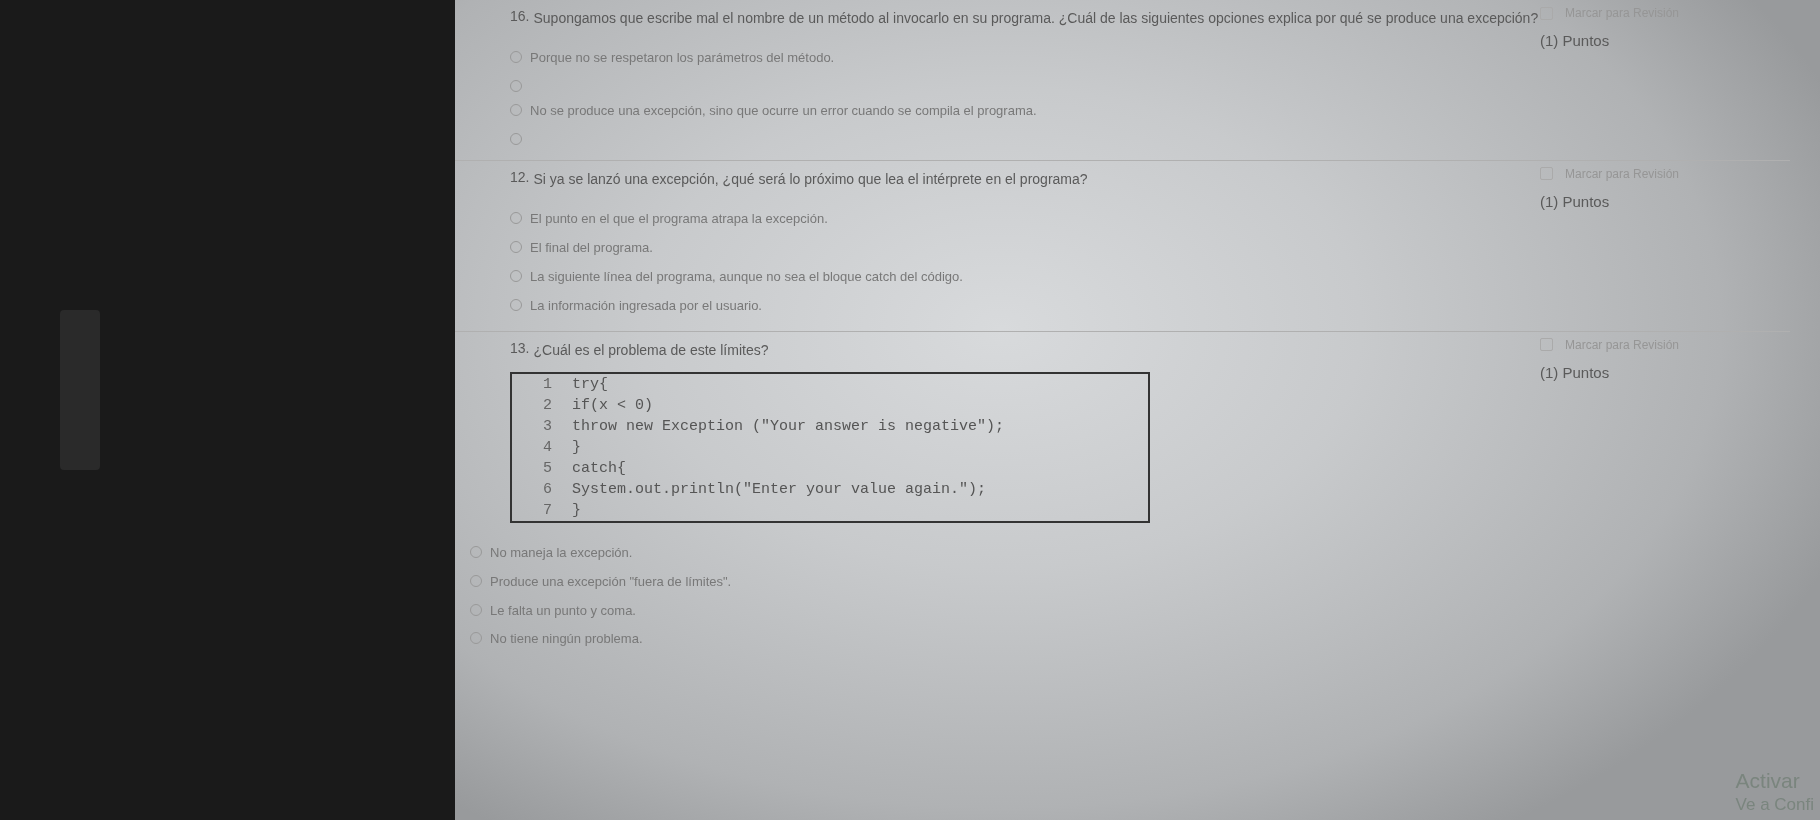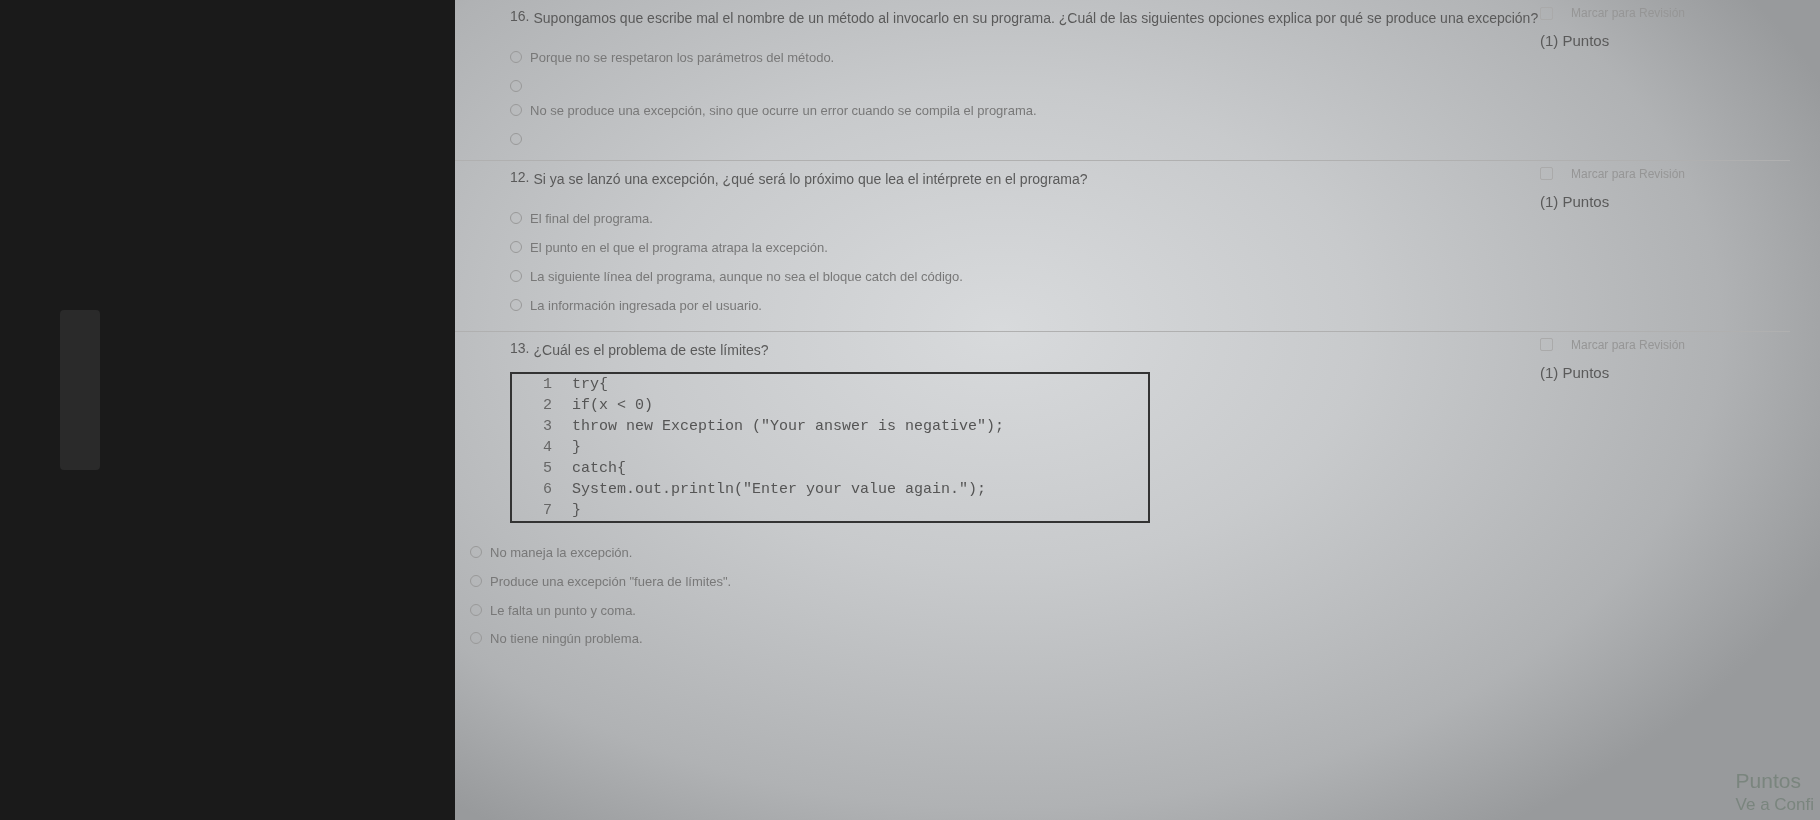--- a/index.html
+++ b/index.html
@@ -3,21 +3,21 @@
 <meta charset="utf-8">
 <style>
 *{box-sizing:border-box;margin:0;padding:0}
 body{font-family:Verdana,Geneva,sans-serif;background:#1a1a1a;width:1820px;height:820px;overflow:hidden;position:relative}
 .viewport{position:absolute;left:455px;top:0;right:0;bottom:0;background:radial-gradient(ellipse 900px 600px at 40% 40%,#d8dadc 0%,#c8cacc 40%,#b0b2b4 80%,#989a9c 100%);padding:0 30px 0 0;overflow:hidden}
 .question{border-bottom:1px solid #b0b0b0;padding:8px 0 10px 55px;position:relative}
 .q-head{display:flex;align-items:flex-start;gap:4px}
 .q-num{color:#5a5a5a;font-size:14px}
 .q-text{color:#5a5a5a;font-size:14px;flex:1;line-height:1.45;padding-right:30px}
 .meta{position:absolute;right:10px;top:6px;width:240px;text-align:left}
-.mark{color:#969696;font-size:12px;display:flex;align-items:center;gap:18px;margin-bottom:12px}
+.mark{color:#969696;font-size:12px;display:flex;align-items:center;gap:12px;margin-bottom:12px}
 .mark-box{width:13px;height:13px;border:1px solid #aaa;display:inline-block;border-radius:2px}
 .points{color:#5a5a5a;font-size:15px}
 .options{margin-top:16px}
 .opt{display:flex;align-items:flex-start;gap:8px;padding:5px 0;color:#787878;font-size:13px;line-height:1.45}
 .radio{width:12px;height:12px;border:1px solid #999;border-radius:50%;flex-shrink:0;margin-top:2px}
 .code-box{border:2px solid #333;margin:12px 0;background:transparent;width:640px}
 .code-line{display:flex;font-family:"Courier New",monospace;font-size:15px;color:#555;padding:2px 10px}
 .ln{width:30px;text-align:right;margin-right:20px;color:#666}
 .wm{position:absolute;right:6px;bottom:4px;color:#7a857e;font-size:17px;font-family:"Segoe UI",sans-serif;text-align:left;line-height:1.3}
 .wm .t1{font-size:21px}
@@ -68,25 +68,25 @@
       </div>
       <div class="points">(1) Puntos</div>
     </div>
     <div class="q-head">
       <span class="q-num">12.</span>
       <span class="q-text">Si ya se lanzó una excepción, ¿qué será lo próximo que lea el intérprete en el programa?</span>
     </div>
     <div class="options">
       <div class="opt">
           <span class="radio"></span>
-          <span>El final del programa.</span>
+          <span>El punto en el que el programa atrapa la excepción.</span>
         </div>
       <div class="opt">
           <span class="radio"></span>
-          <span>El punto en el que el programa atrapa la excepción.</span>
+          <span>El final del programa.</span>
         </div>
       <div class="opt">
           <span class="radio"></span>
           <span>La siguiente línea del programa, aunque no sea el bloque catch del código.</span>
         </div>
       <div class="opt">
           <span class="radio"></span>
           <span>La información ingresada por el usuario.</span>
         </div>
     </div>
@@ -148,16 +148,16 @@
           <span>Le falta un punto y coma.</span>
         </div>
       <div class="opt">
           <span class="radio"></span>
           <span>No tiene ningún problema.</span>
         </div>
     </div>
   </div>
 
   <div class="wm">
-    <div class="t1">Puntos</div>
+    <div class="t1">Activar</div>
     <div>Ve a Confi</div>
   </div>
 </div>
 
 </body></html>

